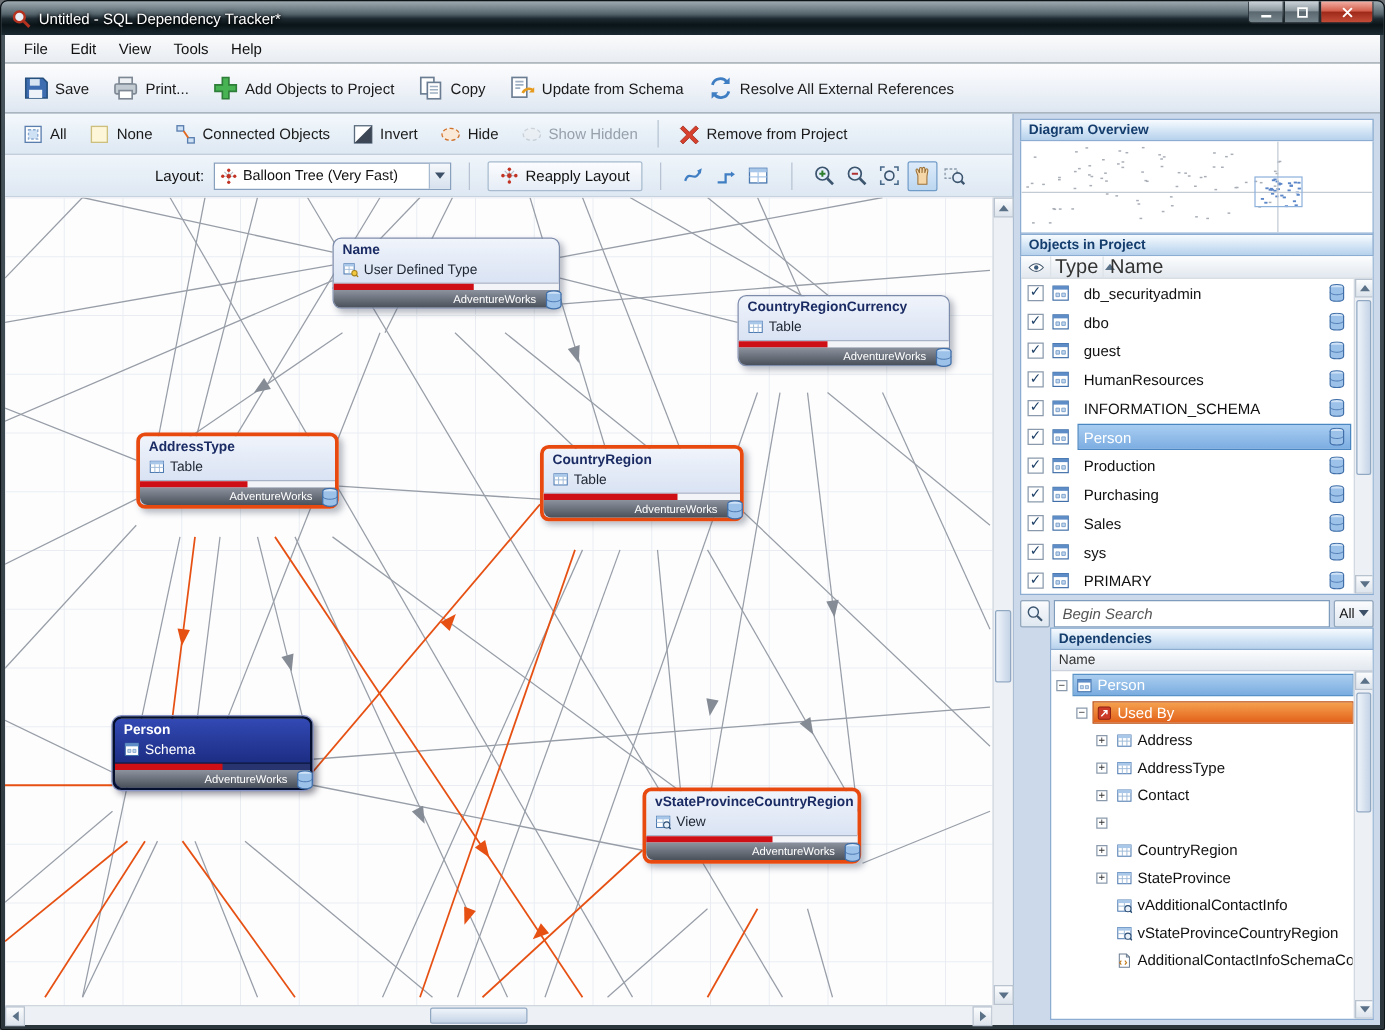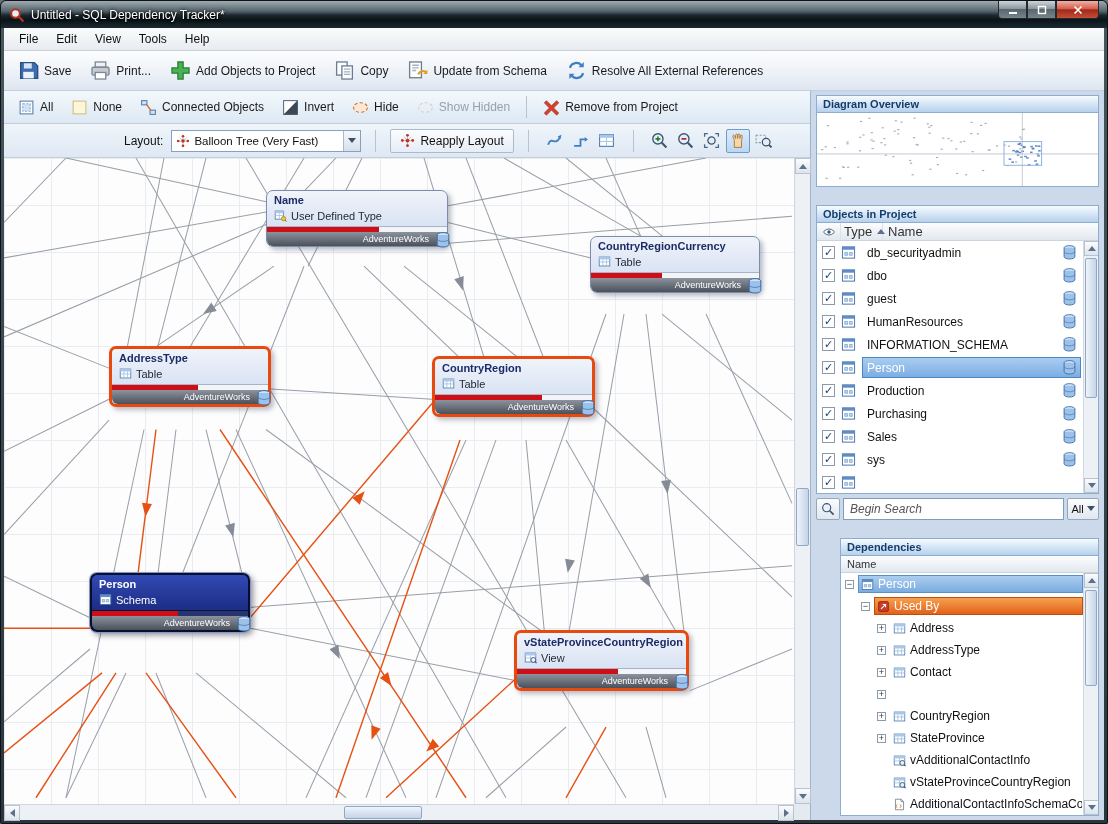--- a/index.html
+++ b/index.html
@@ -69,26 +69,26 @@
   .node.sel .n-bar{background:#273470;border-top-color:#0a1440;}
   
   .vscroll{position:absolute;top:0;right:0;bottom:16px;width:16px;background:#edf0f4;border-left:1px solid #cfd6de;}
   .hscroll{position:absolute;left:0;right:16px;bottom:0;height:16px;background:#edf0f4;border-top:1px solid #cfd6de;}
   .corner{position:absolute;right:0;bottom:0;width:16px;height:16px;background:#e5eaf0;}
   .sb-btn{position:absolute;width:16px;height:16px;background:linear-gradient(#fbfcfd,#dde4ec);border:1px solid #b9c3cf;display:flex;align-items:center;justify-content:center;}
   .v-up{top:0;left:0;} .v-down{bottom:0;left:0;} .h-left{left:0;top:0;} .h-right{right:0;top:0;}
   .v-thumb{position:absolute;left:1px;right:1px;top:330px;height:58px;background:linear-gradient(90deg,#eff4fa,#c5d4e7);border:1px solid #91a8c3;border-radius:2px;}
   .h-thumb{position:absolute;top:1px;bottom:1px;left:340px;width:78px;background:linear-gradient(#eff4fa,#c5d4e7);border:1px solid #91a8c3;border-radius:2px;}
   
-  .sidebar{flex:1;background:#ccd9ea;border-left:1px solid #9fb4cc;padding:4px 5px;display:flex;flex-direction:column;gap:18px;min-height:0;}
+  .sidebar{flex:1;background:#ccd9ea;border-left:1px solid #9fb4cc;padding:4px 5px;display:flex;flex-direction:column;gap:0;min-height:0;}
   .panel-h{height:18px;flex:none;background:linear-gradient(#f7fbfe,#cfe2f4 60%,#b7d1ec);border:1px solid #8cadd1;display:flex;align-items:center;padding:0 6px;font-size:11px;font-weight:bold;color:#143d6d;}
   .overview-map{height:74px;flex:none;background:#fff;border:1px solid #8cadd1;border-top:none;position:relative;overflow:hidden;}
   .overview-map svg{position:absolute;left:0;top:0;width:100%;height:100%;}
   .objects-list{background:#fff;border:1px solid #8cadd1;border-top:none;position:relative;height:271px;flex:none;overflow:hidden;}
-  .ol-head{height:18px;display:flex;align-items:center;background:linear-gradient(#fcfdfe,#e2e8ef);border-bottom:1px solid #ccd3dc;font-size:13px;color:#333;}
+  .ol-head{height:18px;display:flex;align-items:center;background:linear-gradient(#fcfdfe,#e2e8ef);border-bottom:1px solid #ccd3dc;font-size:16px;color:#333;}
   .ol-c-eye{width:24px;display:flex;justify-content:center;align-items:center;border-right:1px solid #dde2e8;height:100%;}
   .ol-c-eye .icon{width:14px;height:14px;}
   .ol-c-type{width:42px;padding-left:3px;border-right:1px solid #dde2e8;display:flex;align-items:center;gap:3px;height:100%;}
   .ol-c-name{flex:1;padding-left:5px;display:flex;align-items:center;gap:4px;}
   .ol-rows{position:absolute;top:18px;left:0;right:15px;bottom:0;}
   .ol-row{height:23px;display:flex;align-items:center;padding-left:5px;gap:6px;font-size:12px;color:#111;}
   .ol-check{width:13px;height:13px;background:#fff;border:1px solid #8a9aac;display:flex;align-items:center;justify-content:center;font-size:11px;line-height:1;color:#1c3f66;flex:none;}
   .obj-ic{width:15px;height:15px;}
   .row-main{flex:1;display:flex;align-items:center;height:21px;padding-left:4px;margin-right:2px;border:1px solid transparent;}
   .db-wrap{width:13px;height:15px;margin-left:auto;margin-right:4px;display:inline-flex;}
@@ -999,20 +999,30 @@
               </div>
               <div class="ol-row">
                 <span class="ol-check">✓</span>
                 <span class="icon obj-ic">
                   <svg viewBox="0 0 16 16">
                     <rect x="1.5" y="2" width="13" height="12" fill="#fff" stroke="#3f6ea8"></rect>
                     <rect x="1.5" y="2" width="13" height="3" fill="#5d8cc6"></rect>
                     <path d="M4 8h3v3H4zM9 8h3v3H9z" fill="#c3d8ef" stroke="#6f97c4" stroke-width=".7"></path>
                   </svg>
                 </span>
+                <span class="row-main">
+                  <span class="ol-name">PRIMARY</span>
+                  <span class="db-wrap">
+                    <svg viewBox="0 0 14 16">
+                      <ellipse cx="7" cy="3" rx="5.8" ry="2.4" fill="#cfe2f6" stroke="#3f6ea8"></ellipse>
+                      <path d="M1.2 3v9.6c0 1.3 2.6 2.4 5.8 2.4s5.8-1.1 5.8-2.4V3" fill="#9dc2ea" stroke="#3f6ea8"></path>
+                      <path d="M1.2 7c0 1.3 2.6 2.4 5.8 2.4S12.8 8.3 12.8 7" fill="none" stroke="#3f6ea8" stroke-width=".7"></path>
+                    </svg>
+                  </span>
+                </span>
               </div>
             </div>
           <div class="ol-scroll">
             <div class="sb-btn ol-up">
                 <span class="tri tri-up-s"></span>
               </div>
             <div class="ol-thumb"></div>
             <div class="sb-btn ol-down">
                 <span class="tri tri-down-s"></span>
               </div>

